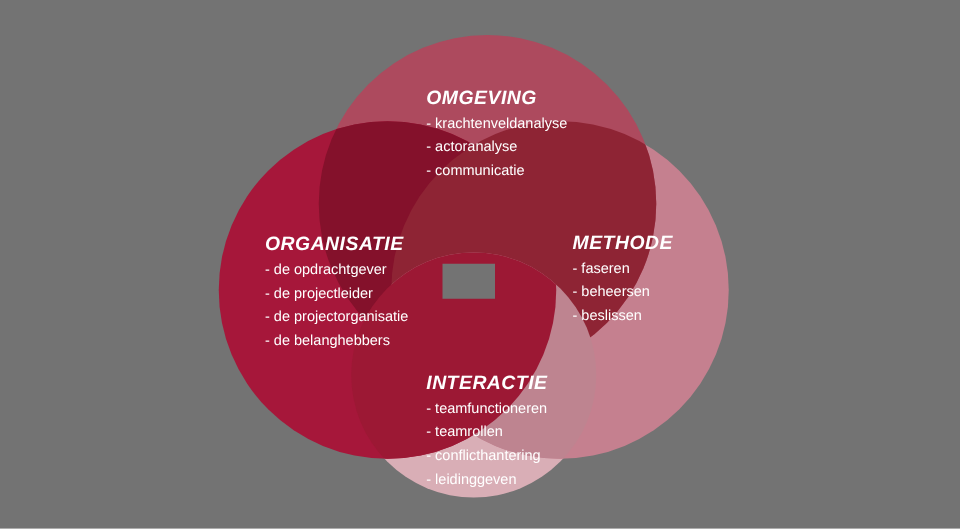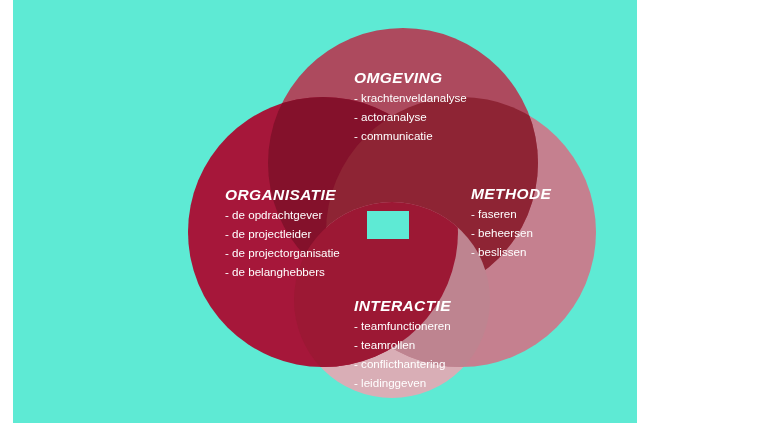--- a/index.html
+++ b/index.html
@@ -8,24 +8,23 @@
     background: #ffffff;
   }
   body {
     width: 768px;
     height: 423px;
     font-family: "Liberation Sans", sans-serif;
     overflow: hidden;
   }
   #diagram-root {
     position: relative;
-    width: 624px;
+    width: 768px;
     height: 423px;
-    background: #5eead4;
-    margin-left: 13px;
+    background: #737373;
   }
   svg#venn {
     position: absolute;
     left: 0;
     top: 0;
     width: 768px;
     height: 423px;
     display: block;
   }
   .grp-title {

